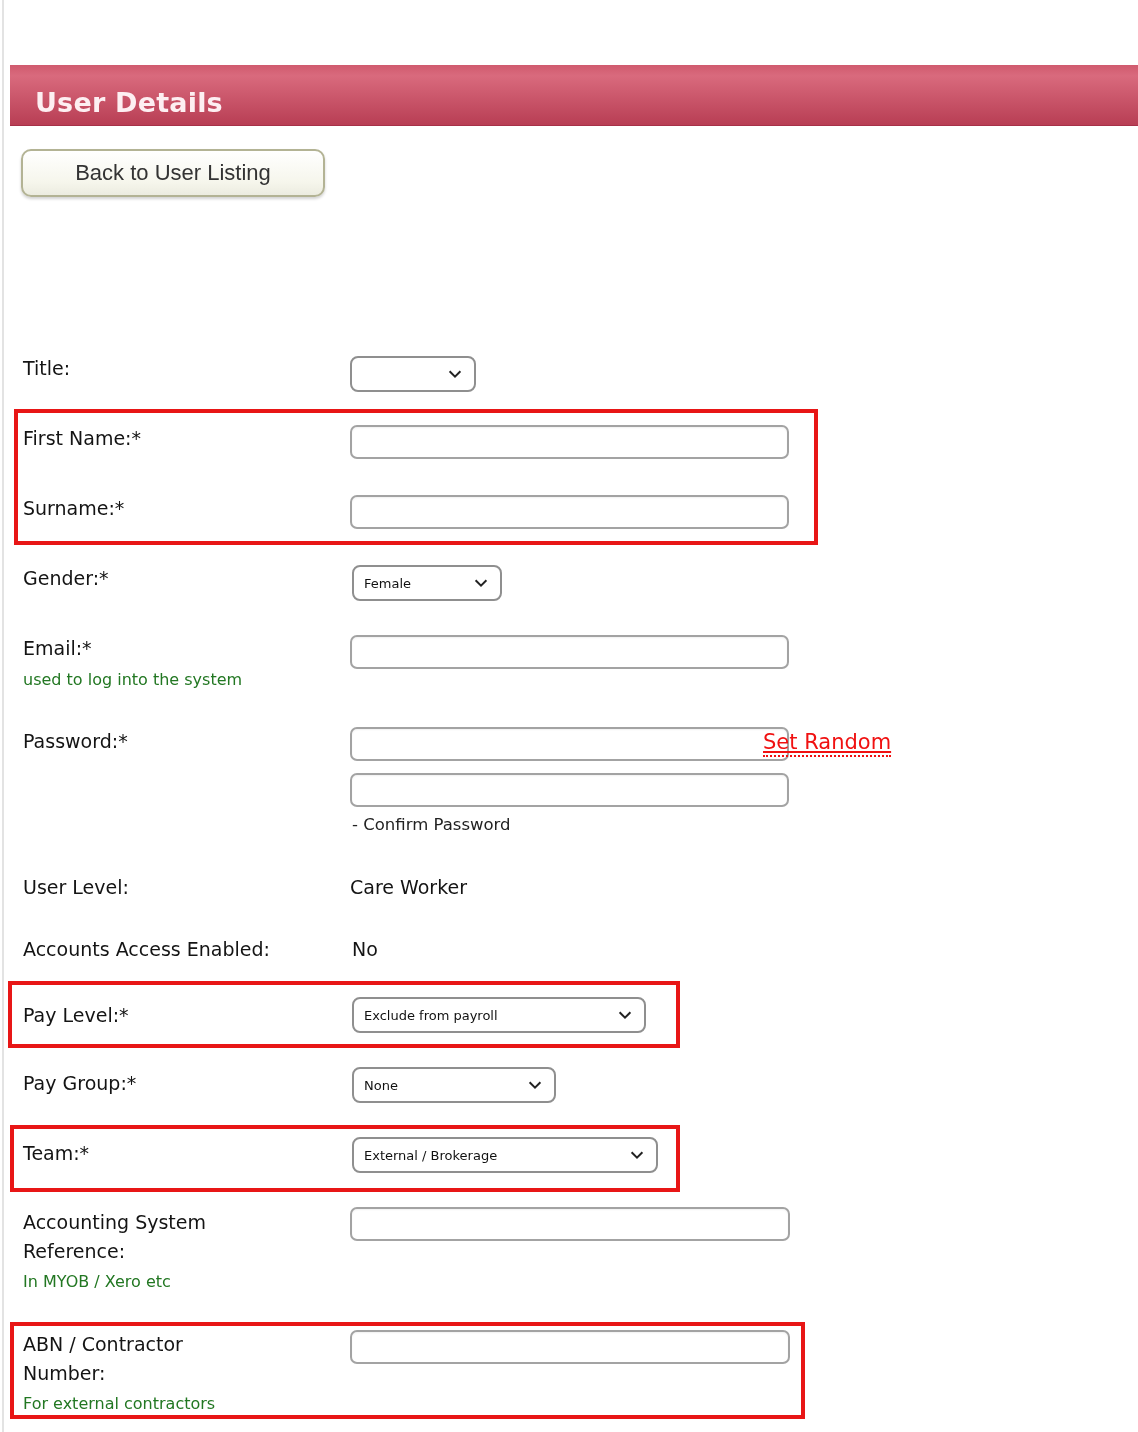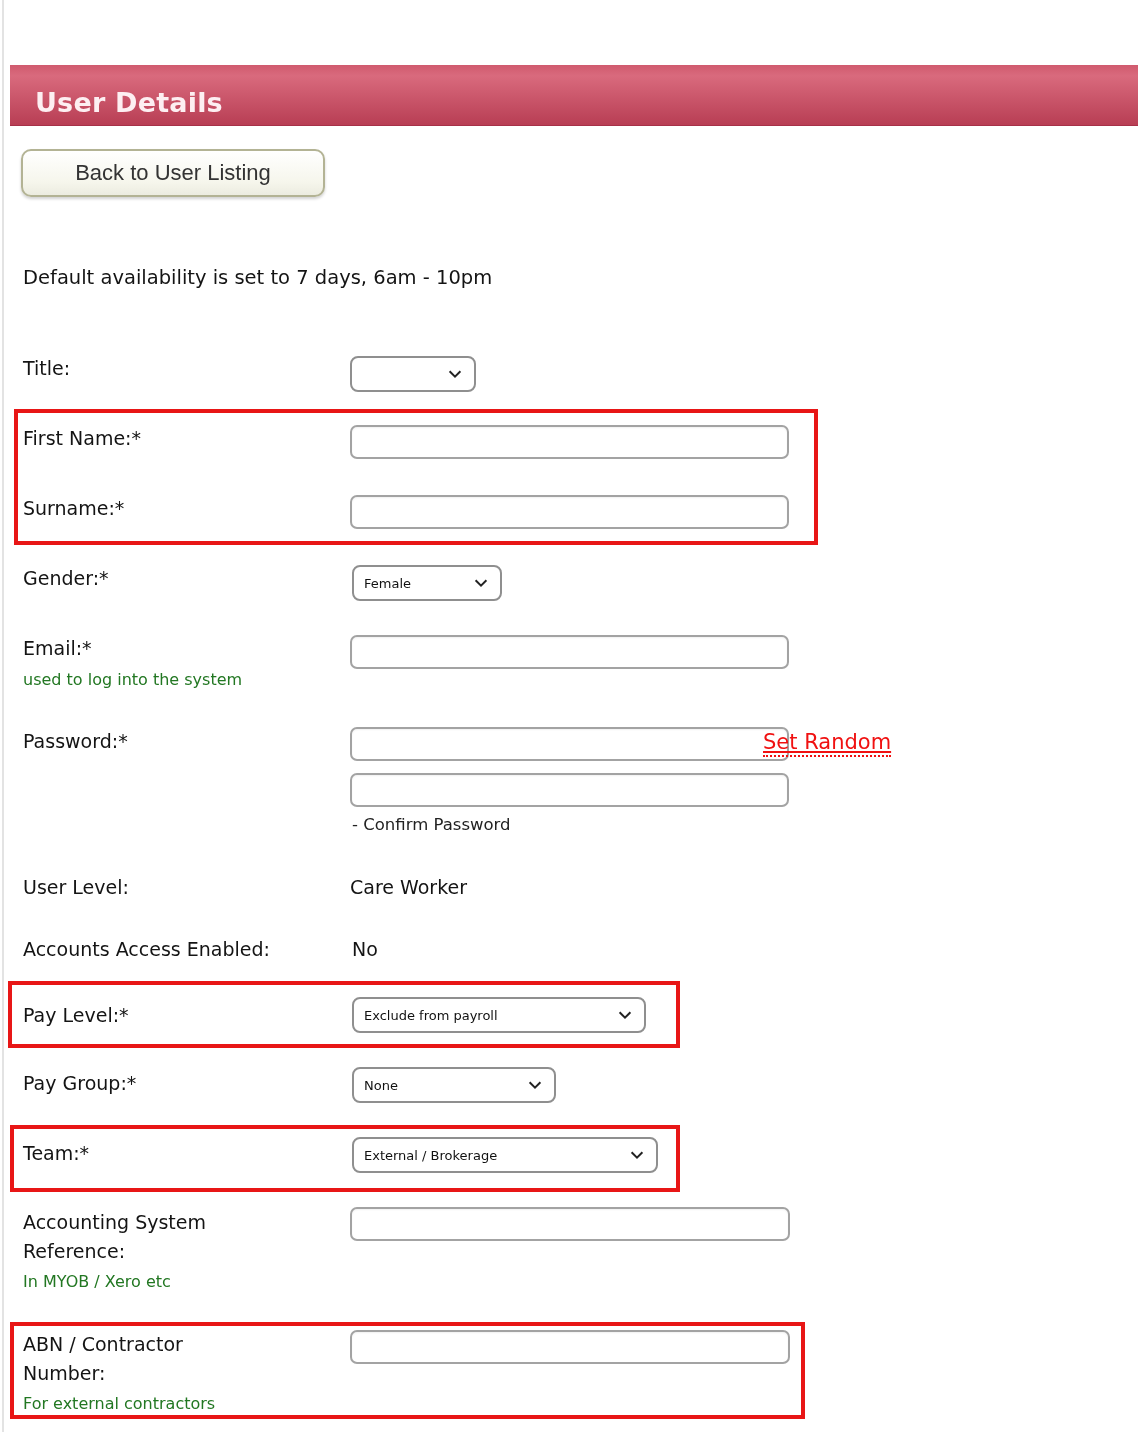--- a/index.html
+++ b/index.html
@@ -65,21 +65,20 @@
 
 <div class="page-edge"></div>
 
 <div class="header-bar">
   <h1>User Details</h1>
 </div>
 
 <div class="back-btn">Back to User Listing</div>
 
 <div class="notice">
-  <div>Default availability is set to 7 days, 6am - 10pm</div>
 </div>
 
 <div class="lbl" style="top:357px;">Title:</div>
 <div class="sel" style="left:350px; top:356px; width:126px;">
   <span class="sel-text"></span>
   <svg class="chev" viewBox="0 0 20 20">
       <polyline points="4,7 10,13 16,7" fill="none" stroke="#222" stroke-width="2.2"></polyline>
     </svg>
 </div>
 

